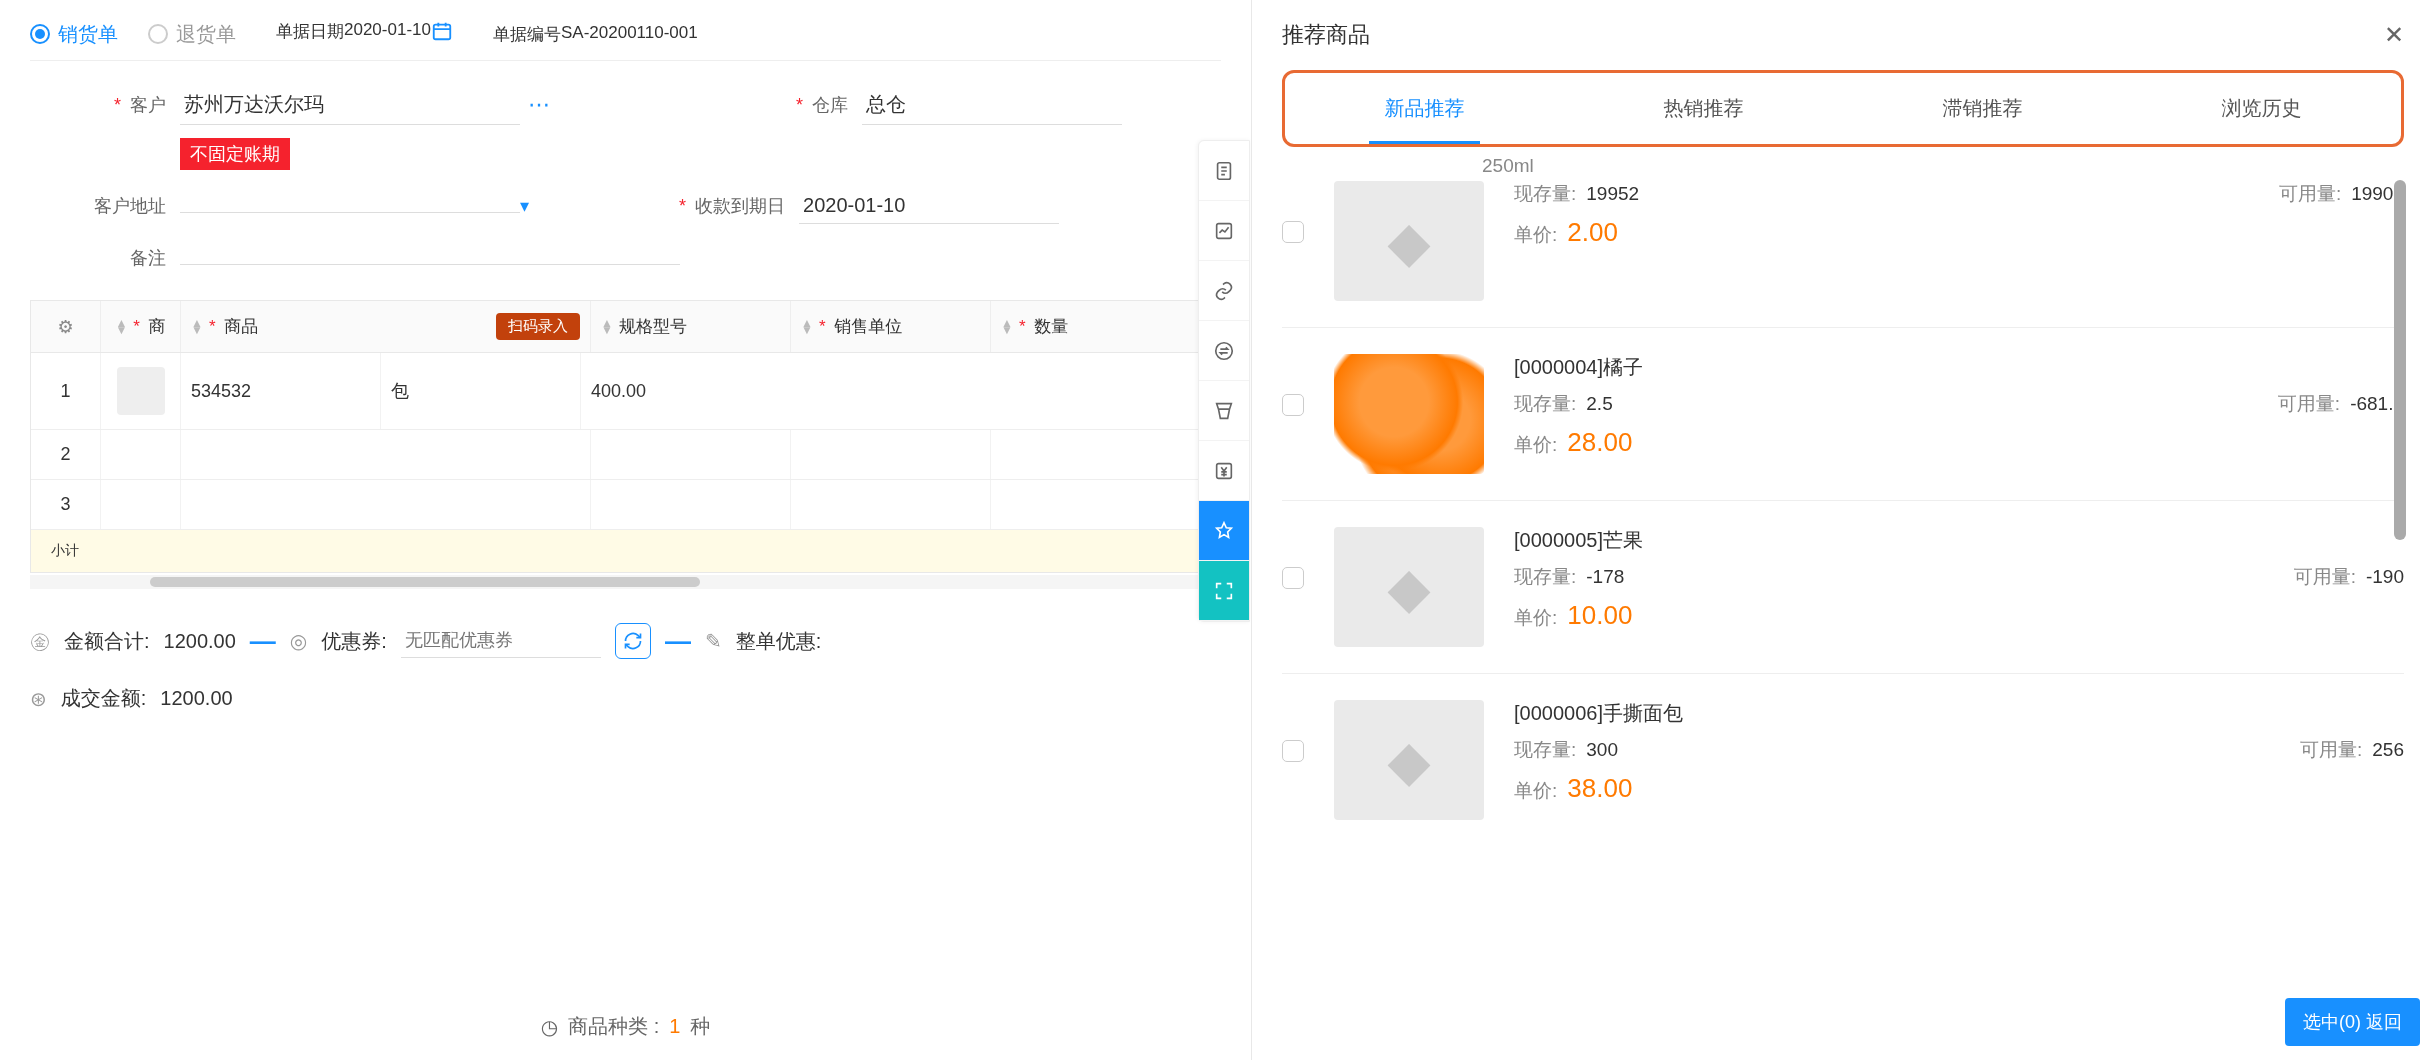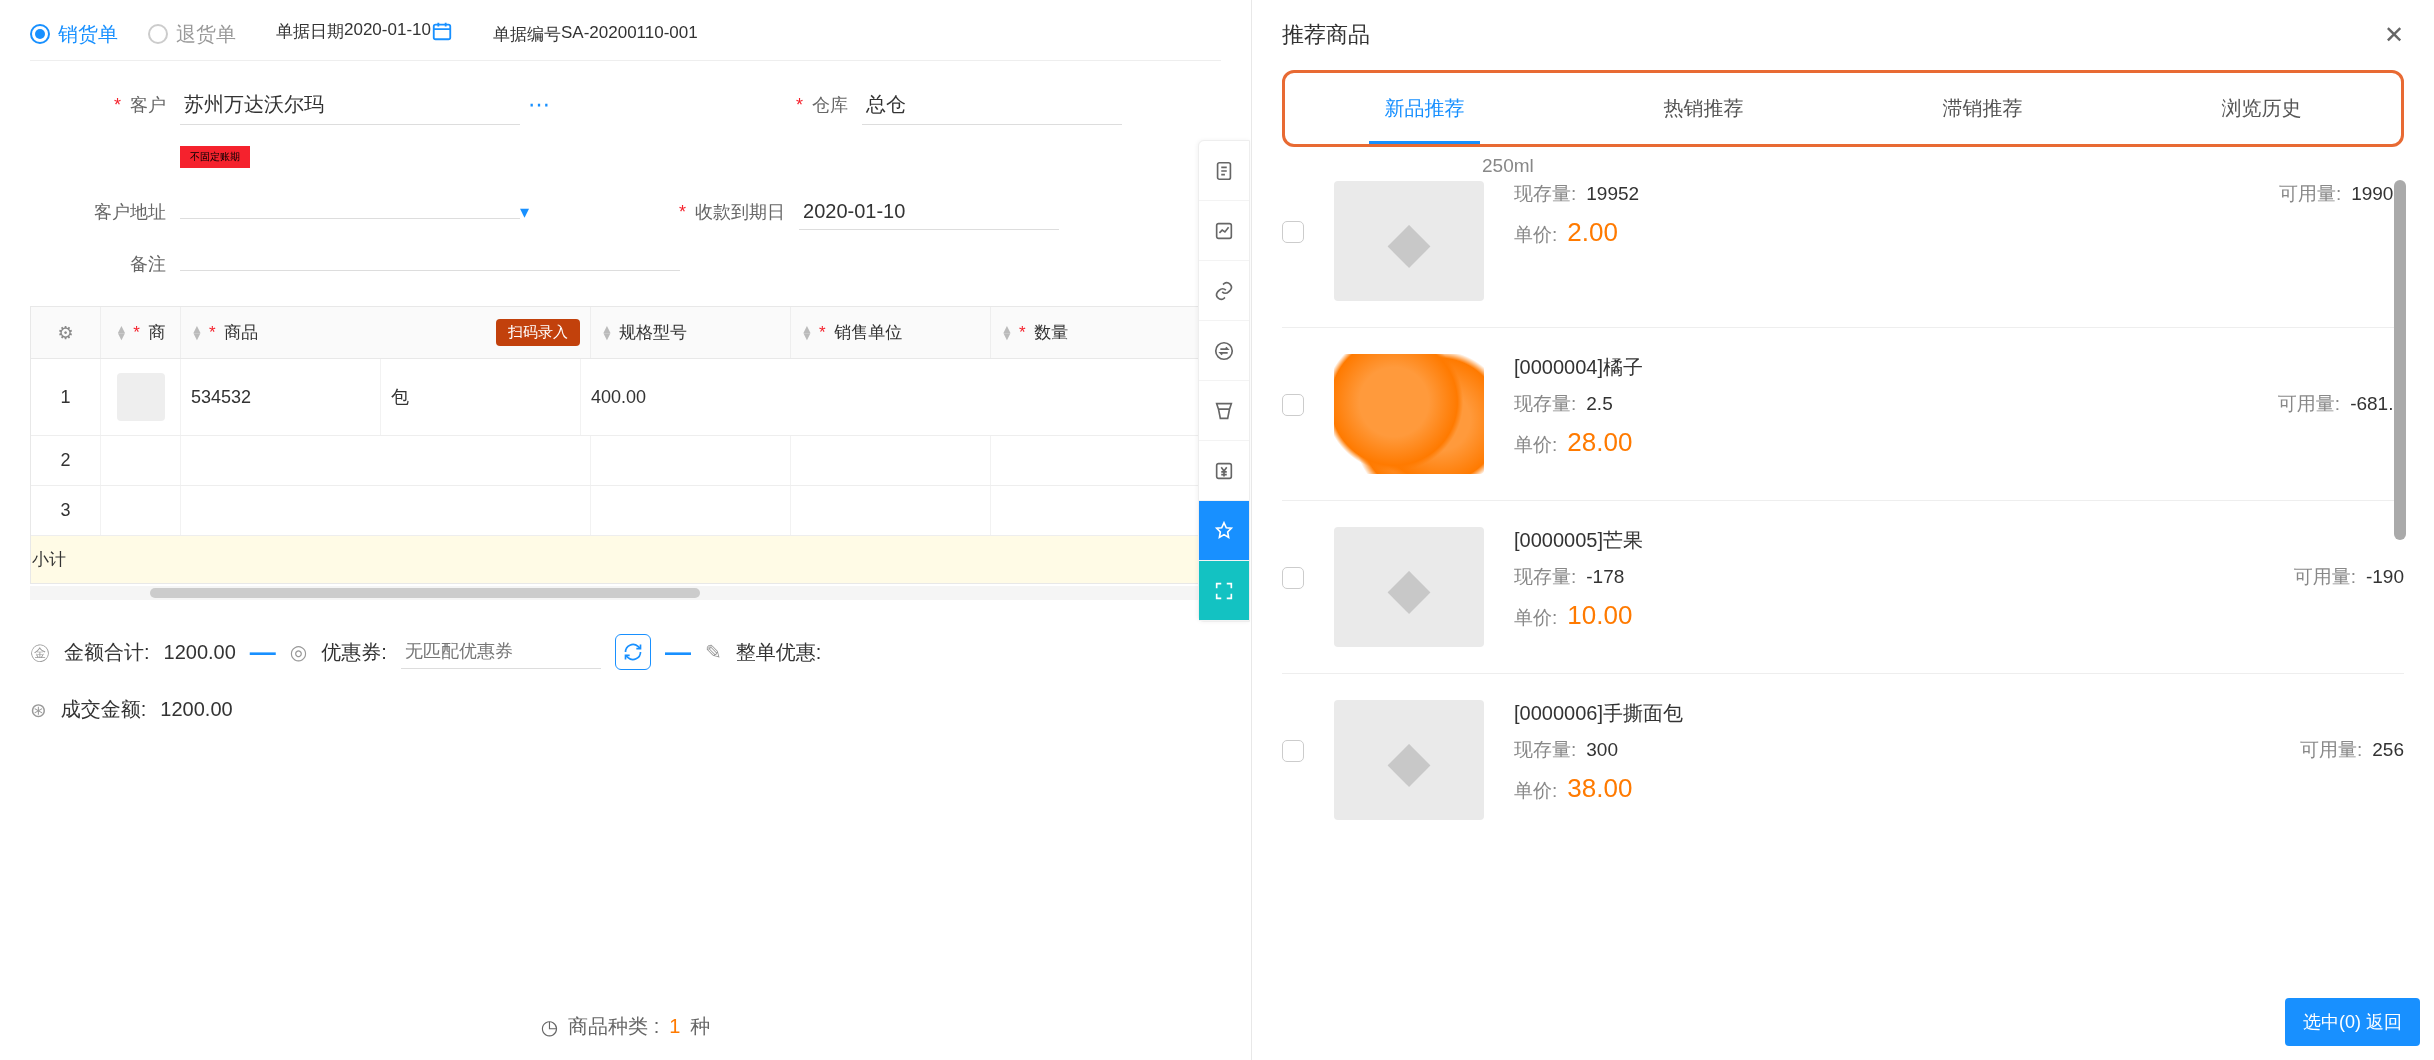--- a/index.html
+++ b/index.html
@@ -24,42 +24,42 @@
 
 
 .form-area { margin-bottom: 30px; }
 .form-row { display: flex; align-items: center; margin-bottom: 22px; }
 .fcol { display: flex; align-items: center; }
 .flabel { width: 150px; text-align: right; padding-right: 14px; color: #666; font-size: 18px; }
 .req::before { content: "* "; color: #f5222d; margin-right: 4px; }
 .finput { border: none; border-bottom: 1px solid #ddd; padding: 6px 4px; font-size: 20px; min-width: 260px; color: #333; background: transparent; }
 .dots-btn { color: #1890ff; font-size: 22px; letter-spacing: 2px; cursor: pointer; margin-left: 8px; }
 .chev-down { color: #1890ff; font-size: 18px; }
-.badge-red { background: #f5222d; color: #000000; font-size: 10px; padding: 4px 10px; margin-left: 150px; margin-top: -10px; margin-bottom: 26px; display: inline-block; }
+.badge-red { background: #f5222d; color: #ffffff; font-size: 18px; padding: 4px 10px; margin-left: 150px; margin-top: -10px; margin-bottom: 18px; display: inline-block; }
 
 
 .grid { border: 1px solid #e8e8e8; }
 .ghead { display: flex; background: #fafafa; border-bottom: 1px solid #e8e8e8; }
 .gh { padding: 12px 10px; font-size: 17px; color: #333; display: flex; align-items: center; gap: 6px; border-right: 1px solid #eee; }
 .gh:last-child { border-right: none; }
 .sort-ic { color: #bbb; font-size: 12px; display: inline-flex; flex-direction: column; line-height: 7px; }
 .pill-blue { background: #c2410c; color: #fff; padding: 4px 12px; border-radius: 4px; font-size: 15px; margin-left: auto; }
 .gear { color: #888; font-size: 18px; }
 .grow { display: flex; border-bottom: 1px solid #eee; }
 .gc { padding: 14px 10px; font-size: 18px; display: flex; align-items: center; border-right: 1px solid #f2f2f2; }
 .gc:last-child { border-right: none; }
 .w-idx { width: 70px; justify-content: center; }
 .w-img { width: 80px; justify-content: center; }
 .w-name { width: 410px; }
 .w-spec { width: 200px; }
 .w-unit { width: 200px; }
 .w-qty { width: 140px; }
 .thumb { width: 48px; height: 48px; background: #eee; border-radius: 4px; }
 .gfoot { display: flex; background: #fffbe6; }
-.subtotal-lbl { padding: 12px 1px; font-size: 17px; }
+.subtotal-lbl { padding: 12px 20px; font-size: 14px; }
 .hscroll { height: 14px; background: #f5f5f5; position: relative; margin-top: 2px; }
 .hscroll-thumb { position: absolute; left: 120px; width: 550px; height: 10px; top: 2px; background: #ccc; border-radius: 5px; }
 
 
 .summary { margin-top: 34px; font-size: 20px; }
 .sum-row { display: flex; align-items: center; gap: 14px; margin-bottom: 26px; }
 .sum-ic { color: #999; font-size: 20px; }
 .sum-lbl { color: #333; }
 .sum-val { color: #333; }
 .dash { color: #1890ff; font-size: 26px; font-weight: bold; }

